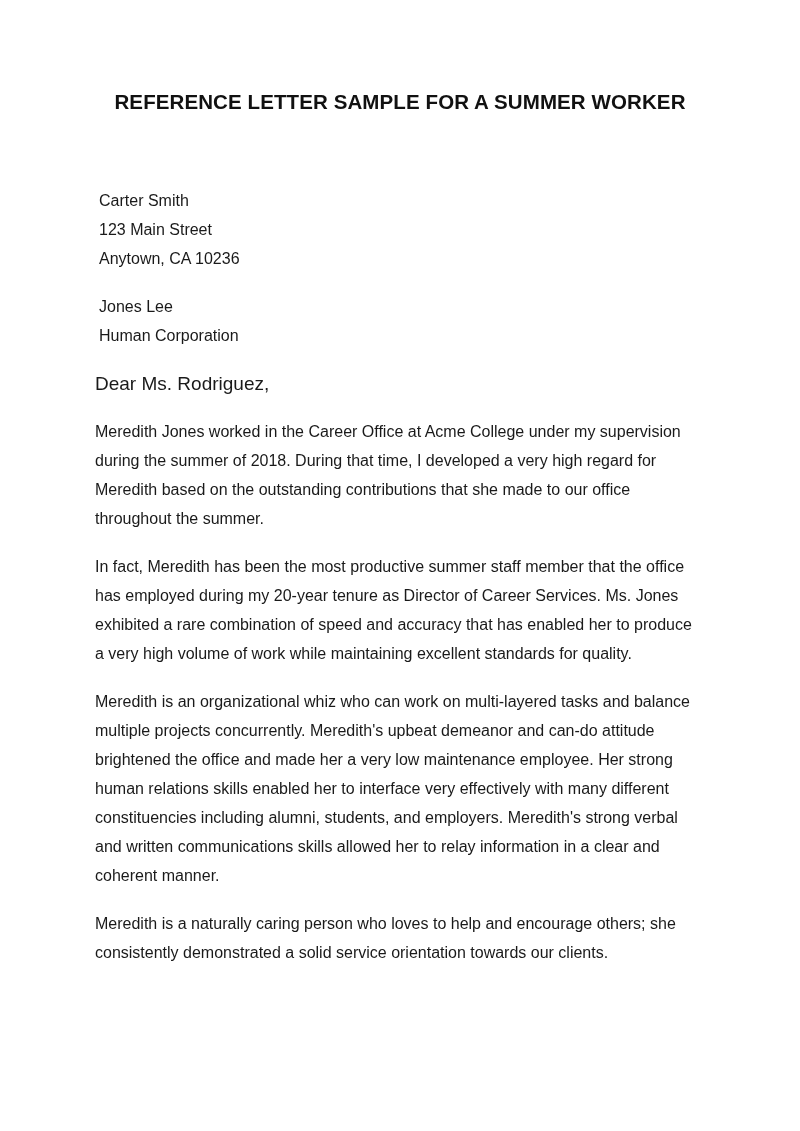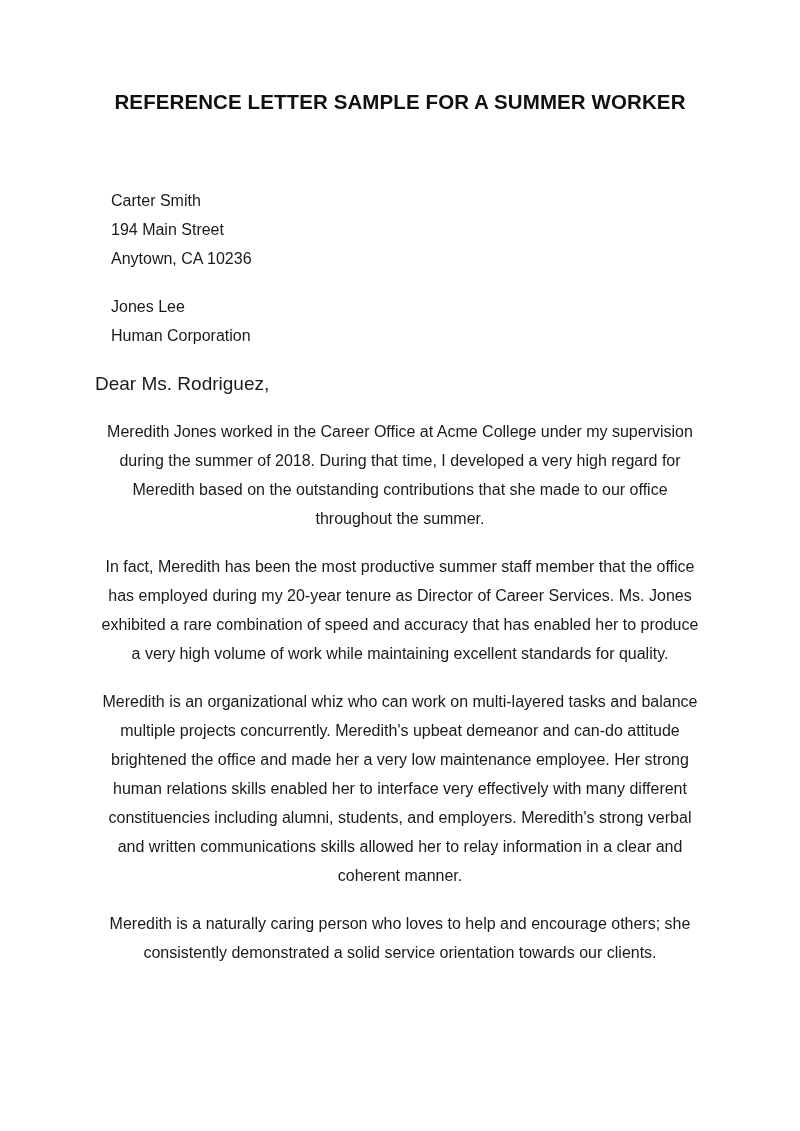--- a/index.html
+++ b/index.html
@@ -36,40 +36,40 @@
     margin: 0 0 0 0;
     color: #111111;
     white-space: nowrap;
   }
 
   .title-spacer {
     height: 70px;
   }
 
   .block {
-    margin: 0 0 19px 16px;
+    margin: 0 0 19px 4px;
   }
 
   .block:last-child {
     margin-bottom: 0;
   }
 
   .line {
     font-size: 16px;
     line-height: 29px;
     color: #1a1a1a;
     white-space: nowrap;
   }
 
   .para {
     font-size: 16px;
     line-height: 29px;
     color: #1a1a1a;
     margin: 0 0 19px 0;
-    text-align: center;
+    text-align: left;
     hyphens: none;
   }
 
   .para:last-child {
     margin-bottom: 16px;
   }
 
   .salutation {
     font-size: 19px;
     line-height: 29px;
@@ -83,21 +83,21 @@
 
 <div class="page">
   <div class="content">
 
     <h1 class="letter-title">REFERENCE LETTER SAMPLE FOR A SUMMER WORKER</h1>
 
     <div class="title-spacer"></div>
 
     <div class="block">
       <div class="line">Carter Smith</div>
-      <div class="line">194 Main Street</div>
+      <div class="line">123 Main Street</div>
       <div class="line">Anytown, CA 10236</div>
     </div>
 
 
     <div class="block">
       <div class="line">Jones Lee</div>
       <div class="line">Human Corporation</div>
     </div>
 
     <div class="salutation">Dear Ms. Rodriguez,</div>

